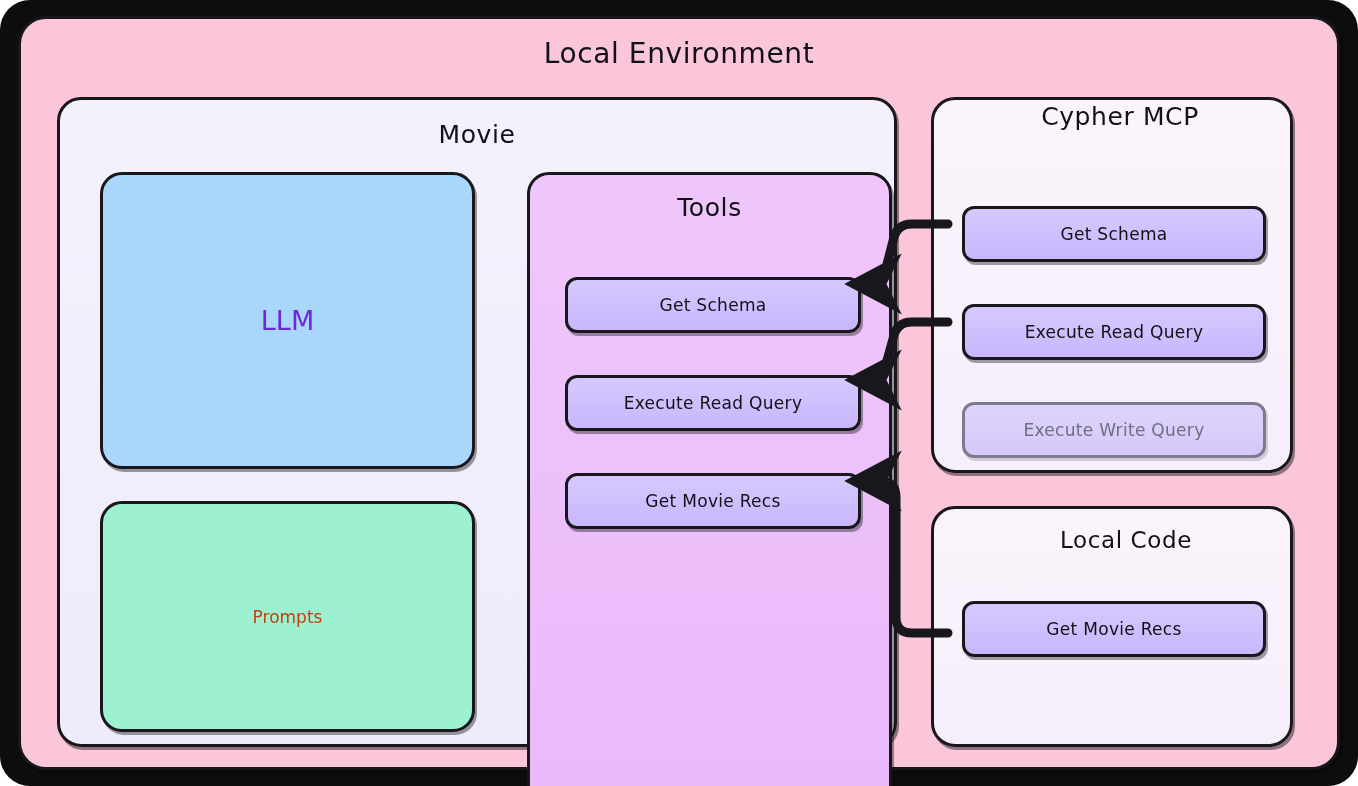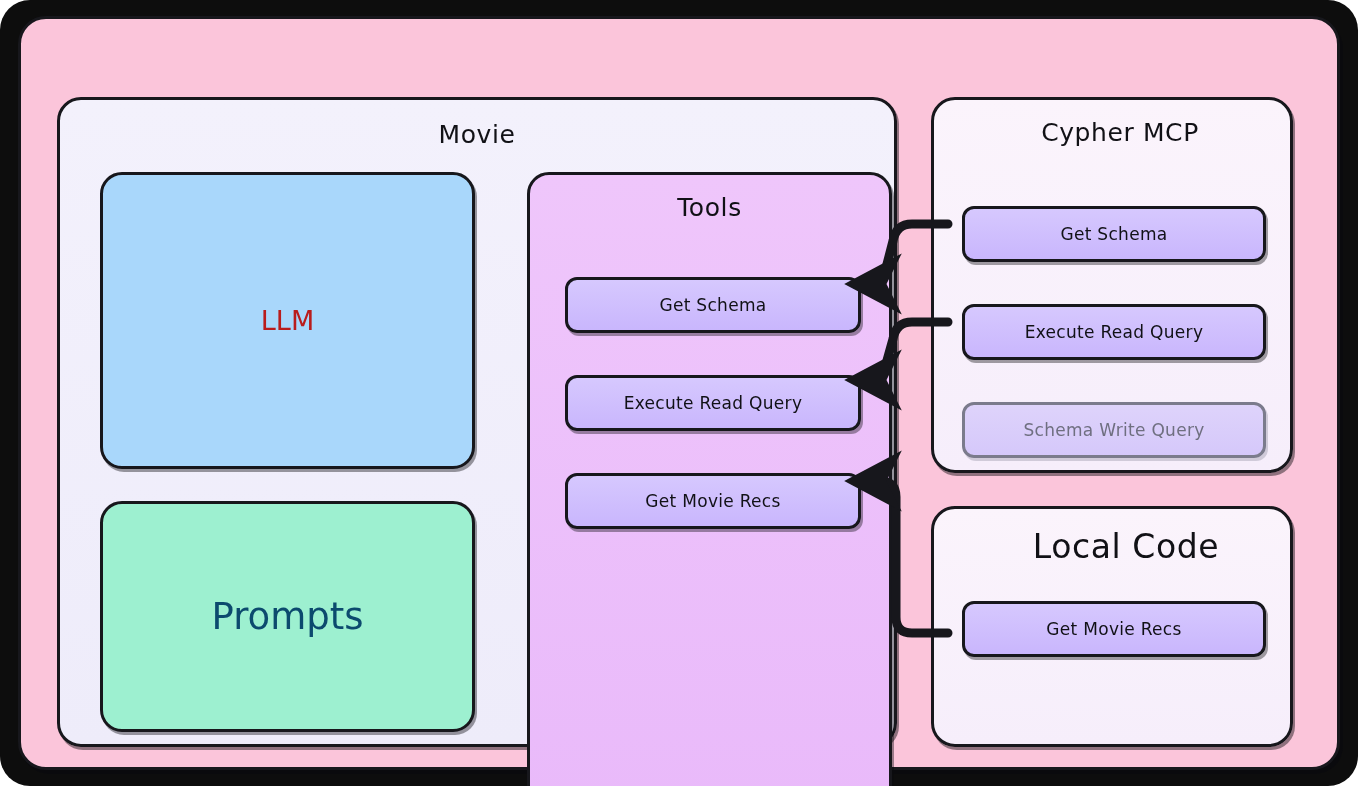--- a/index.html
+++ b/index.html
@@ -80,39 +80,39 @@
     height: 297px;
     background: #a9d7fb;
     border: 3.5px solid #17171c;
     border-radius: 22px;
     box-sizing: border-box;
     box-shadow: 2px 3px 0 0 rgba(10,10,14,0.4);
     display: flex;
     align-items: center;
     justify-content: center;
   }
-  .llm-label { font-size: 27px; color: #b91c1c; }
+  .llm-label { font-size: 27px; color: #6d28d9; }
 
   
   .prompts {
     position: absolute;
     left: 40px;
     top: 401px;
     width: 375px;
     height: 231px;
     background: #9df0d0;
     border: 3.5px solid #17171c;
     border-radius: 22px;
     box-sizing: border-box;
     box-shadow: 2px 3px 0 0 rgba(10,10,14,0.4);
     display: flex;
     align-items: center;
     justify-content: center;
   }
-  .prompts-label { font-size: 37px; color: #0c4a6e; }
+  .prompts-label { font-size: 17px; color: #c2410c; }
 
   
   .tools {
     position: absolute;
     left: 467px;
     top: 72px;
     width: 365px;
     height: 672px;
     background: linear-gradient(180deg, #efc6fb 0%, #e9b9fa 100%);
     border: 3.5px solid #17171c;
@@ -158,56 +158,57 @@
     left: 910px;
     top: 78px;
     width: 362px;
     height: 376px;
     background: linear-gradient(180deg, #fbf4fc 0%, #f6eefb 100%);
     border: 3.5px solid #17171c;
     border-radius: 24px;
     box-sizing: border-box;
     box-shadow: 2px 3px 0 0 rgba(10,10,14,0.45);
   }
-  .title-mcp { top: 18px; font-size: 25px; padding-left: 16px; }
+  .title-mcp { top: 2px; font-size: 25px; padding-left: 16px; }
 
   .mcp-1 { left: 28px; top: 106px; width: 304px; height: 56px; }
   .mcp-2 { left: 28px; top: 204px; width: 304px; height: 56px; }
   .mcp-3 { left: 28px; top: 302px; width: 304px; height: 56px; }
 
   
   .localcode {
     position: absolute;
     left: 910px;
     top: 487px;
     width: 362px;
     height: 241px;
     background: linear-gradient(180deg, #fbf4fc 0%, #f6eefb 100%);
     border: 3.5px solid #17171c;
     border-radius: 24px;
     box-sizing: border-box;
     box-shadow: 2px 3px 0 0 rgba(10,10,14,0.45);
   }
-  .title-localcode { top: 18px; font-size: 33px; padding-left: 28px; }
+  .title-localcode { top: 18px; font-size: 23px; padding-left: 28px; }
   .lc-1 { left: 28px; top: 92px; width: 304px; height: 56px; }
 
   
   .arrows {
     position: absolute;
     left: 0; top: 0;
     width: 1358px; height: 786px;
     pointer-events: none;
   }
 </style>
 </head>
 <body>
 
 <div id="stage">
 
   <div class="local-env">
+    <div class="panel-title title-local-env">Local Environment</div>
 
     <div class="agent">
       <div class="panel-title title-agent">Movie</div>
 
       <div class="llm">
         <span class="llm-label">LLM</span>
       </div>
 
       <div class="prompts">
         <span class="prompts-label">Prompts</span>
@@ -224,21 +225,21 @@
       </div>
     </div>
 
     <div class="mcp">
       <div class="panel-title title-mcp">Cypher MCP</div>
 
       <div class="pill mcp-1">Get Schema</div>
 
       <div class="pill mcp-2">Execute Read Query</div>
 
-      <div class="pill mcp-3 disabled">Schema Write Query</div>
+      <div class="pill mcp-3 disabled">Execute Write Query</div>
     </div>
 
     <div class="localcode">
       <div class="panel-title title-localcode">Local Code</div>
 
       <div class="pill lc-1">Get Movie Recs</div>
     </div>
   </div>
 
   <svg class="arrows" viewBox="0 0 1358 786">

